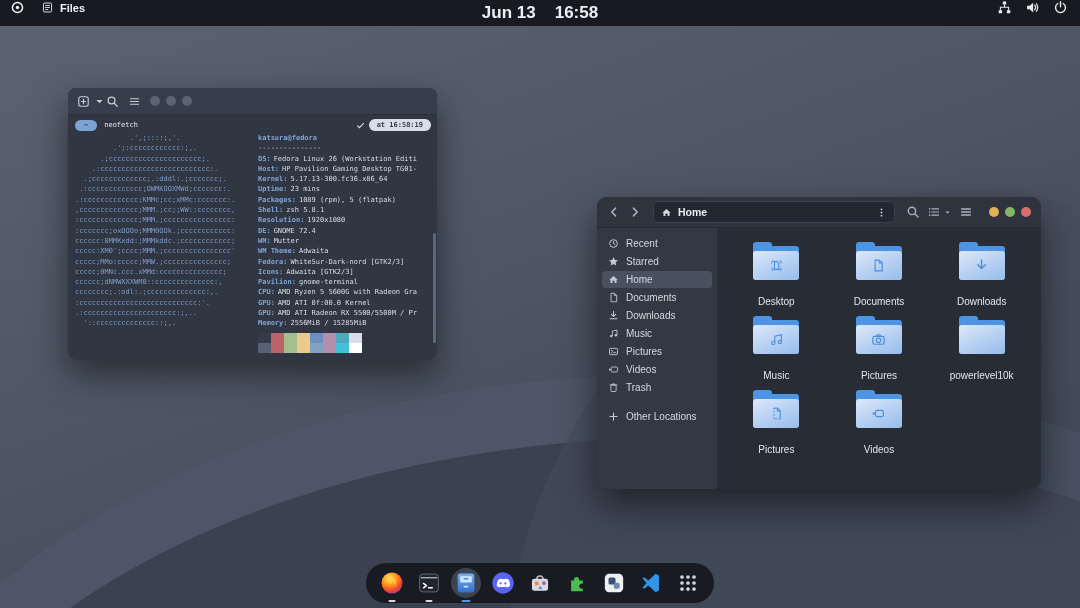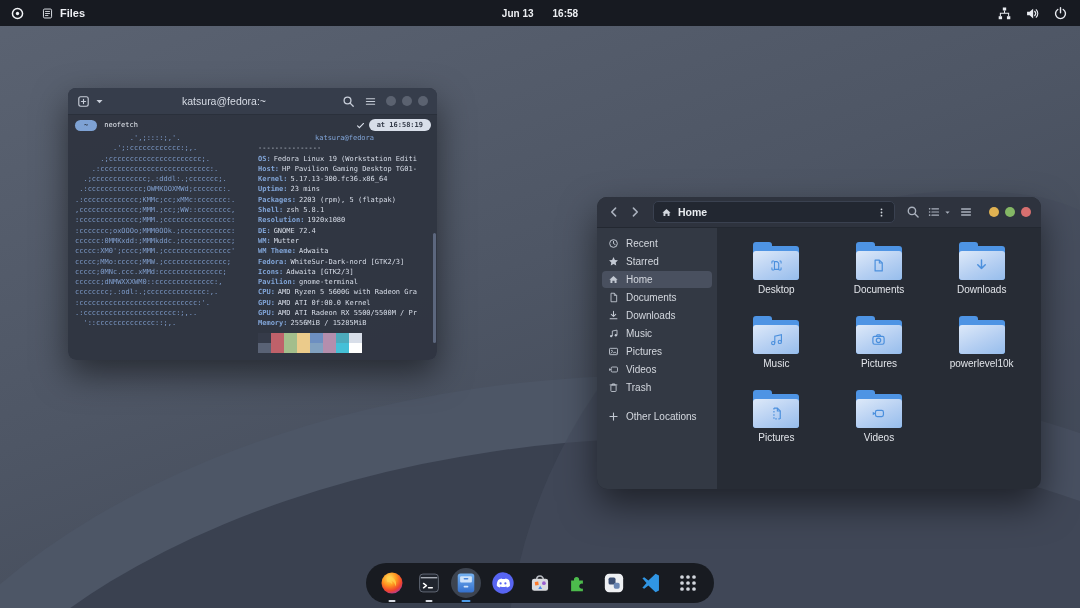--- a/index.html
+++ b/index.html
@@ -6,28 +6,28 @@
   .stage{position:relative;width:1080px;height:608px;overflow:hidden;
     font-family:"Liberation Sans",sans-serif;
     background:linear-gradient(160deg,#5b6372 0%,#4e5665 45%,#3b4250 100%);}
   
   .wave{position:absolute;pointer-events:none;}
   .wave1{left:-15%;top:62%;width:140%;height:70%;background:#4d5666;border-radius:48% 52% 0 0/100% 90% 0 0;transform:rotate(-5deg);}
   .wave2{left:-10%;top:72%;width:140%;height:70%;background:#3a4150;border-radius:50% 50% 0 0/100% 100% 0 0;transform:rotate(-2deg);}
   .wave3{right:-20%;top:30%;width:70%;height:80%;background:#454d5c;border-radius:60% 40% 0 0/100% 100% 0 0;transform:rotate(8deg);opacity:.55;}
 
   
-  .topbar{position:absolute;left:0;top:0;right:0;height:26px;background:#171a21;display:flex;align-items:center;color:#edeff3;z-index:50;}
+  .topbar{position:absolute;left:0;top:0;right:0;height:26px;background:#171a21;display:flex;align-items:flex-start;color:#edeff3;z-index:50;}
   .tb-left{display:flex;align-items:center;gap:16px;margin-left:10px;}
   .ic{display:inline-flex;align-items:center;justify-content:center;}
   .ic svg{width:100%;height:100%;display:block;}
   .activities{width:15px;height:15px;color:#f2f4f7;}
   .appchip{display:flex;align-items:center;gap:6px;font-size:11px;font-weight:bold;}
   .appchip .ic{width:13px;height:13px;color:#dfe3e9;}
-  .tb-clock{position:absolute;left:50%;top:0;height:26px;transform:translateX(-50%);display:flex;align-items:center;gap:19px;font-size:10px;font-weight:bold;}
+  .tb-clock{position:absolute;left:50%;top:0;height:26px;transform:translateX(-50%);display:flex;align-items:center;gap:19px;font-size:17px;font-weight:bold;}
   .tb-right{margin-left:auto;display:flex;align-items:center;gap:13px;margin-right:12px;}
   .tb-right .ic{width:15px;height:15px;color:#e8ebf0;}
 
   
   .term{position:absolute;left:68px;top:88px;width:369px;height:272px;border-radius:8px;overflow:hidden;
     box-shadow:0 14px 34px rgba(0,0,0,.5);background:rgba(47,53,65,.97);z-index:10;}
   .term-hdr{height:26px;background:#363d4b;border-bottom:1px solid #2a303b;display:flex;align-items:center;padding:0 9px;color:#c7cdd8;}
   .term-hdr .ic{width:13px;height:13px;color:#c7cdd8;}
   .t-caret{width:10px;height:10px;margin-left:3px;}
   .t-title{flex:1;text-align:center;font-size:10.5px;color:#d6dbe4;}
@@ -37,21 +37,21 @@
   .term-body{position:relative;height:245px;padding:3px 6px 0 7px;font-family:"DejaVu Sans Mono",monospace;font-size:7px;line-height:10.3px;color:#d8dee9;}
   .prow{display:flex;align-items:center;height:14px;}
   .pseg{background:#7ea2d4;color:#232933;border-radius:7px;padding:0 9px;font-weight:bold;font-size:7px;line-height:11px;height:11px;}
   .pcmd{margin-left:7px;color:#e5e9f0;}
   .pright{margin-left:auto;display:flex;align-items:center;gap:4px;}
   .pcheck{width:9px;height:9px;color:#d8dee9;}
   .ptime{background:#d8dee9;color:#343b49;border-radius:7px;padding:0 8px;height:12px;line-height:12px;font-weight:bold;}
   .tcols{display:flex;margin-top:1px;}
   .ascii{margin:0;width:183px;color:#7e9ccb;white-space:pre;overflow:hidden;}
   .tinfo{flex:1;overflow:hidden;}
-  .uhost{color:#81a5d8;font-weight:normal;text-align:center;}
+  .uhost{color:#81a5d8;font-weight:bold;}
   .usep{color:#c6cdd9;}
   .iline{white-space:nowrap;}
   .lbl{color:#81a5d8;font-weight:bold;margin-right:3px;}
   .palette{margin-top:4px;}
   .palrow{display:flex;height:10px;}
   .pblock{width:13px;height:10px;display:inline-block;}
   .term-scroll{position:absolute;right:1px;top:118px;width:3px;height:110px;background:#5b6activity;background:#5c677e;border-radius:2px;}
 
   
   .fwin{position:absolute;left:597px;top:197px;width:444px;height:292px;border-radius:10px;overflow:hidden;
@@ -74,21 +74,21 @@
   .s-item .ic{width:11px;height:11px;color:#c2c8d2;flex:none;}
   .s-item.active{background:#49505f;}
   .s-item.spaced{margin-top:11px;}
   .fmain{flex:1;display:grid;grid-template-columns:repeat(3,1fr);grid-auto-rows:74px;padding:14px 8px 0 8px;justify-items:center;align-content:start;}
   .fitem{width:92px;text-align:center;}
   .folder{position:relative;width:46px;height:38px;margin:0 auto;}
   .ftab{position:absolute;top:0;left:0;width:19px;height:8px;background:#4e94e4;border-radius:3px 3px 0 0;}
   .fback{position:absolute;top:4px;left:0;width:46px;height:34px;background:#4e94e4;border-radius:3px;}
   .ffront{position:absolute;top:9px;left:0;width:46px;height:29px;background:linear-gradient(155deg,#dde9f9 0%,#b5cff2 55%,#96bdec 100%);border-radius:3px;display:flex;align-items:center;justify-content:center;color:#4a8fdd;}
   .ffront .ic{width:17px;height:17px;}
-  .flabel{margin-top:4px;font-size:10px;color:#e2e5ea;text-align:center;}
+  .flabel{margin-top:16px;font-size:10px;color:#e2e5ea;text-align:center;}
 
   
   .dock{position:absolute;left:50%;bottom:5px;transform:translateX(-50%);height:40px;background:rgba(22,25,31,.95);border-radius:21px;display:flex;align-items:center;gap:7px;padding:0 11px;z-index:40;}
   .dock-item{position:relative;width:30px;height:30px;display:flex;align-items:center;justify-content:center;}
   .dock-item .ic{width:24px;height:24px;}
   .dock-item.active{background:#3d4450;border-radius:50%;}
   .dock-item .dot{display:none;position:absolute;bottom:-4px;left:50%;transform:translateX(-50%);width:7px;height:2px;border-radius:1px;background:#d7dbe2;}
   .dock-item.running .dot{display:block;}
   .dock-item.active .dot{background:#4d9be6;width:9px;}
 </style>
@@ -152,21 +152,20 @@
           <svg viewBox="0 0 16 16">
             <rect x="2.2" y="2.2" width="11.6" height="11.6" rx="2.4" fill="none" stroke="currentColor" stroke-width="1.4"></rect>
             <path d="M8 5.4v5.2M5.4 8h5.2" stroke="currentColor" stroke-width="1.4" stroke-linecap="round"></path>
           </svg>
         </span>
       <span class="ic t-caret">
           <svg viewBox="0 0 16 16">
             <path d="M4.2 6.2l3.8 3.8 3.8-3.8z" fill="currentColor"></path>
           </svg>
         </span>
-      <span class="t-title">katsura@fedora:~</span>
       <span class="ic">
           <svg viewBox="0 0 16 16">
             <circle cx="6.8" cy="6.8" r="4.2" fill="none" stroke="currentColor" stroke-width="1.6"></circle>
             <path d="M10 10l3.8 3.8" stroke="currentColor" stroke-width="1.6" stroke-linecap="round"></path>
           </svg>
         </span>
       <span class="ic" style="margin-left:9px">
           <svg viewBox="0 0 16 16">
             <path d="M3 4.6h10M3 8h10M3 11.4h10" stroke="currentColor" stroke-width="1.5" stroke-linecap="round"></path>
           </svg>
@@ -208,29 +207,29 @@
 cccccc;dNMWXXXWM0::cccccccccccccc:,
 cccccccc;.:odl:.;cccccccccccccc:,.
 :cccccccccccccccccccccccccccc:'.
 .:cccccccccccccccccccccc:;,..
   '::cccccccccccccc::;,.</pre>
         <div class="tinfo">
           <div class="uhost">katsura@fedora</div>
           <div class="usep">---------------</div>
           <div>
 
-              <div class="iline"><span class="lbl">OS:</span><span class="val">Fedora Linux 19 (Workstation Editi</span></div>
+              <div class="iline"><span class="lbl">OS:</span><span class="val">Fedora Linux 26 (Workstation Editi</span></div>
 
               <div class="iline"><span class="lbl">Host:</span><span class="val">HP Pavilion Gaming Desktop TG01-</span></div>
 
               <div class="iline"><span class="lbl">Kernel:</span><span class="val">5.17.13-300.fc36.x86_64</span></div>
 
               <div class="iline"><span class="lbl">Uptime:</span><span class="val">23 mins</span></div>
 
-              <div class="iline"><span class="lbl">Packages:</span><span class="val">2203 (rpm), 5 (flatpak)</span></div>
+              <div class="iline"><span class="lbl">Packages:</span><span class="val">1089 (rpm), 5 (flatpak)</span></div>
 
               <div class="iline"><span class="lbl">Shell:</span><span class="val">zsh 5.8.1</span></div>
 
               <div class="iline"><span class="lbl">Resolution:</span><span class="val">1920x1080</span></div>
 
               <div class="iline"><span class="lbl">DE:</span><span class="val">GNOME 72.4</span></div>
 
               <div class="iline"><span class="lbl">WM:</span><span class="val">Mutter</span></div>
 
               <div class="iline"><span class="lbl">WM Theme:</span><span class="val">Adwaita</span></div>

